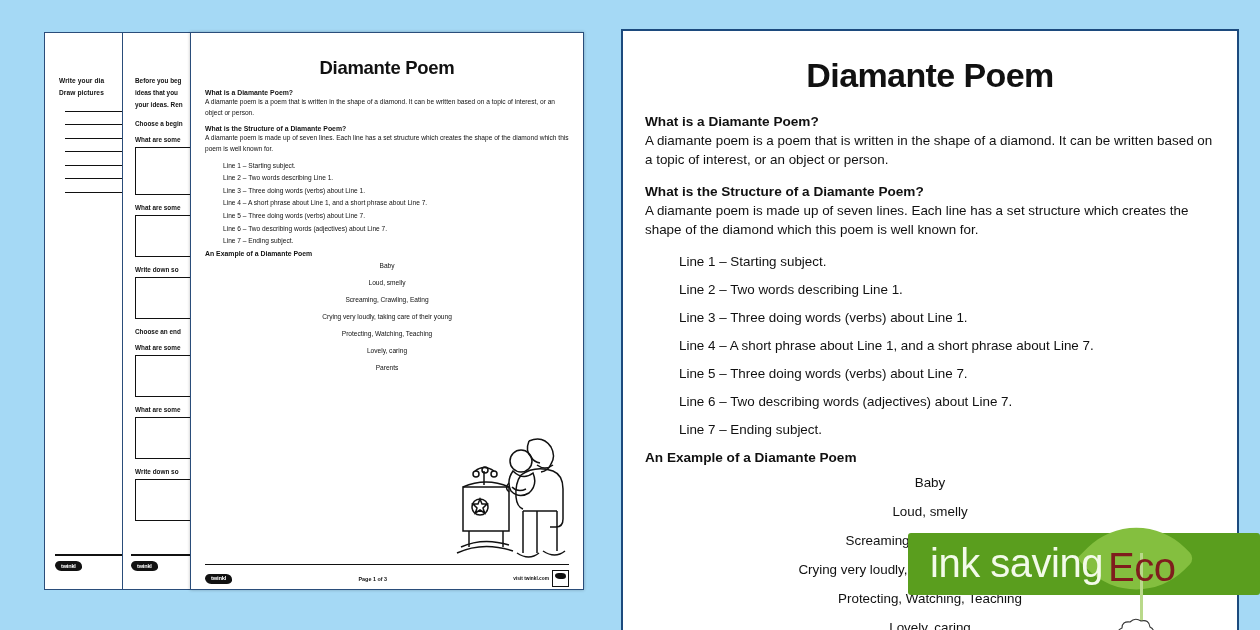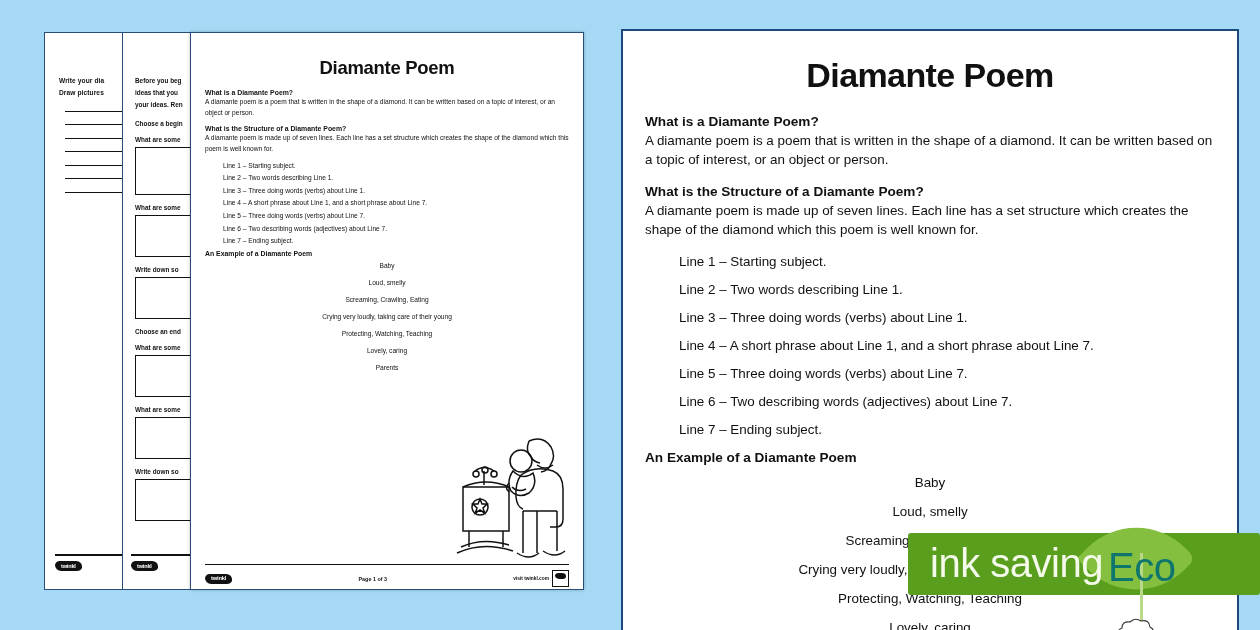--- a/index.html
+++ b/index.html
@@ -73,21 +73,21 @@
   .r-poem{font-size:13.4px;color:#111;text-align:center;margin:0 0 14px;}
 
   
   #eco-badge{position:absolute;left:908px;top:533px;width:395px;height:62px;z-index:20;}
   #eco-bar{position:absolute;left:0;top:0;width:352px;height:62px;background:#5a9e1e;border-radius:3px;}
   #eco-ink{position:absolute;left:22px;top:8px;font-size:40px;color:#f3fae9;
       font-family:"Liberation Sans",sans-serif;letter-spacing:-.5px;}
   #eco-leaf{position:absolute;left:170px;top:-20px;width:118px;height:120px;}
   #eco-leaf .shape{position:absolute;left:0;top:0;width:84px;height:84px;background:#84bf3f;
       border-radius:0 82% 10% 82%;transform:rotate(-45deg) translate(9px,14px);}
-  #eco-word{position:absolute;left:200px;top:12px;font-size:40px;color:#0f766e;letter-spacing:-.5px;}
+  #eco-word{position:absolute;left:200px;top:12px;font-size:40px;color:#7f1d1d;letter-spacing:-.5px;}
   #eco-sheep{position:absolute;left:202px;top:84px;width:48px;height:40px;}
   #eco-stem{position:absolute;left:232px;top:20px;width:3px;height:104px;background:#b9d98a;}
 </style>
 </head>
 <body>
 
 <div id="left-stack">
 
   <div class="sheet back1">
     <div class="b1-pad">

